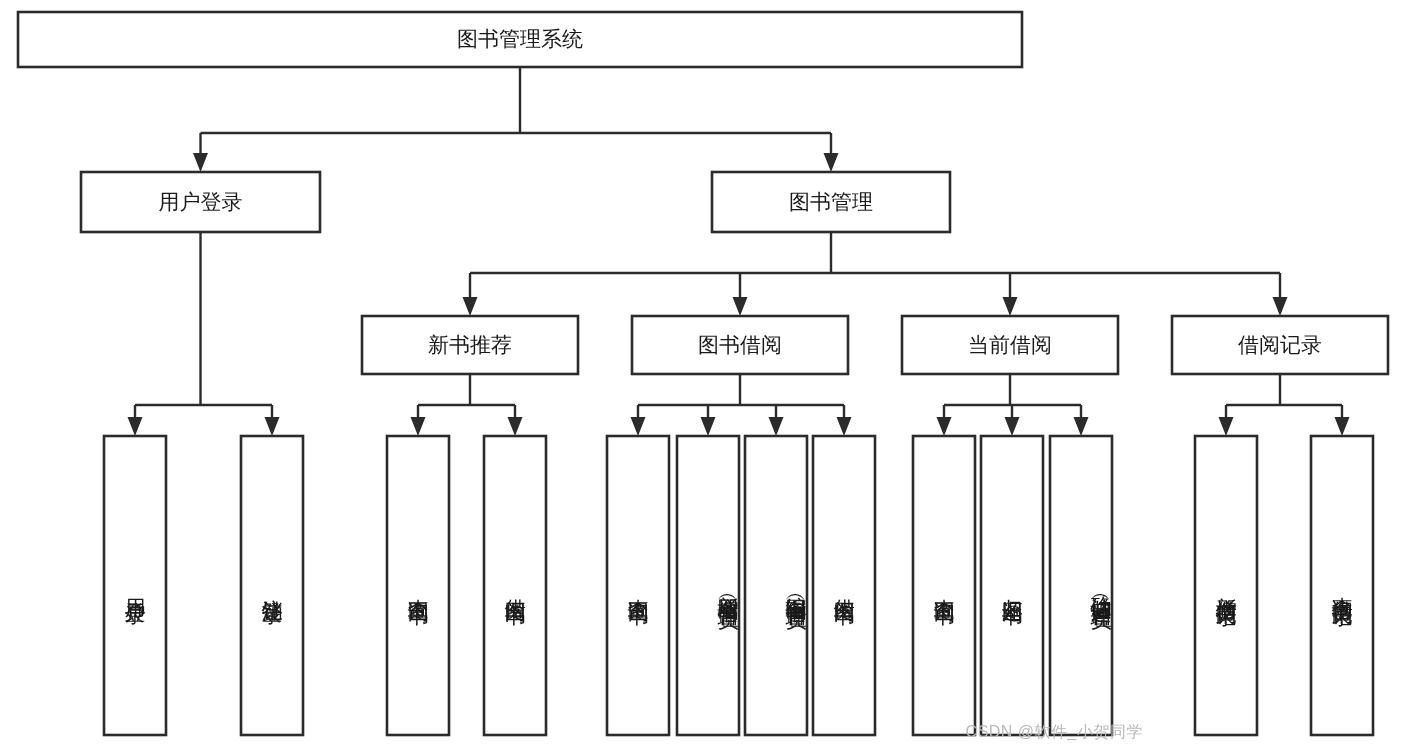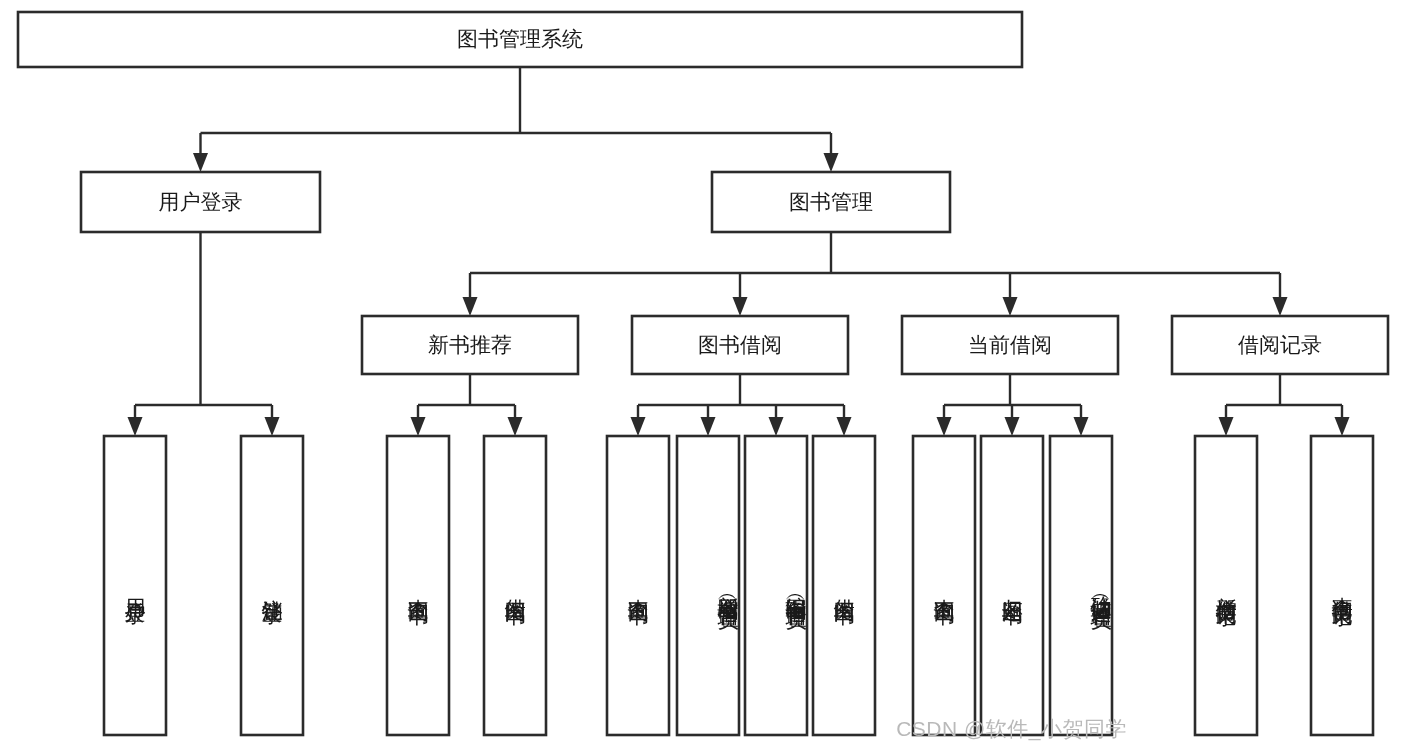--- a/index.html
+++ b/index.html
@@ -60,24 +60,24 @@
     letter-spacing: 2px;
     text-align: center;
     white-space: nowrap;
     display: flex;
     align-items: center;
     justify-content: center;
     pointer-events: none;
   }
   .watermark {
     position: absolute;
-    right: 22px;
+    right: 6px;
     bottom: 4px;
     font-family: "Liberation Sans", "DejaVu Sans", sans-serif;
-    font-size: 21px;
+    font-size: 16px;
     color: #b9b9b9;
     letter-spacing: 0.5px;
     white-space: nowrap;
   }
 </style>
 </head>
 <body>
 
 <div id="diagram-root">
   <svg class="diagram" id="diagram-svg" viewBox="0 0 1405 747" xmlns="http://www.w3.org/2000/svg">

